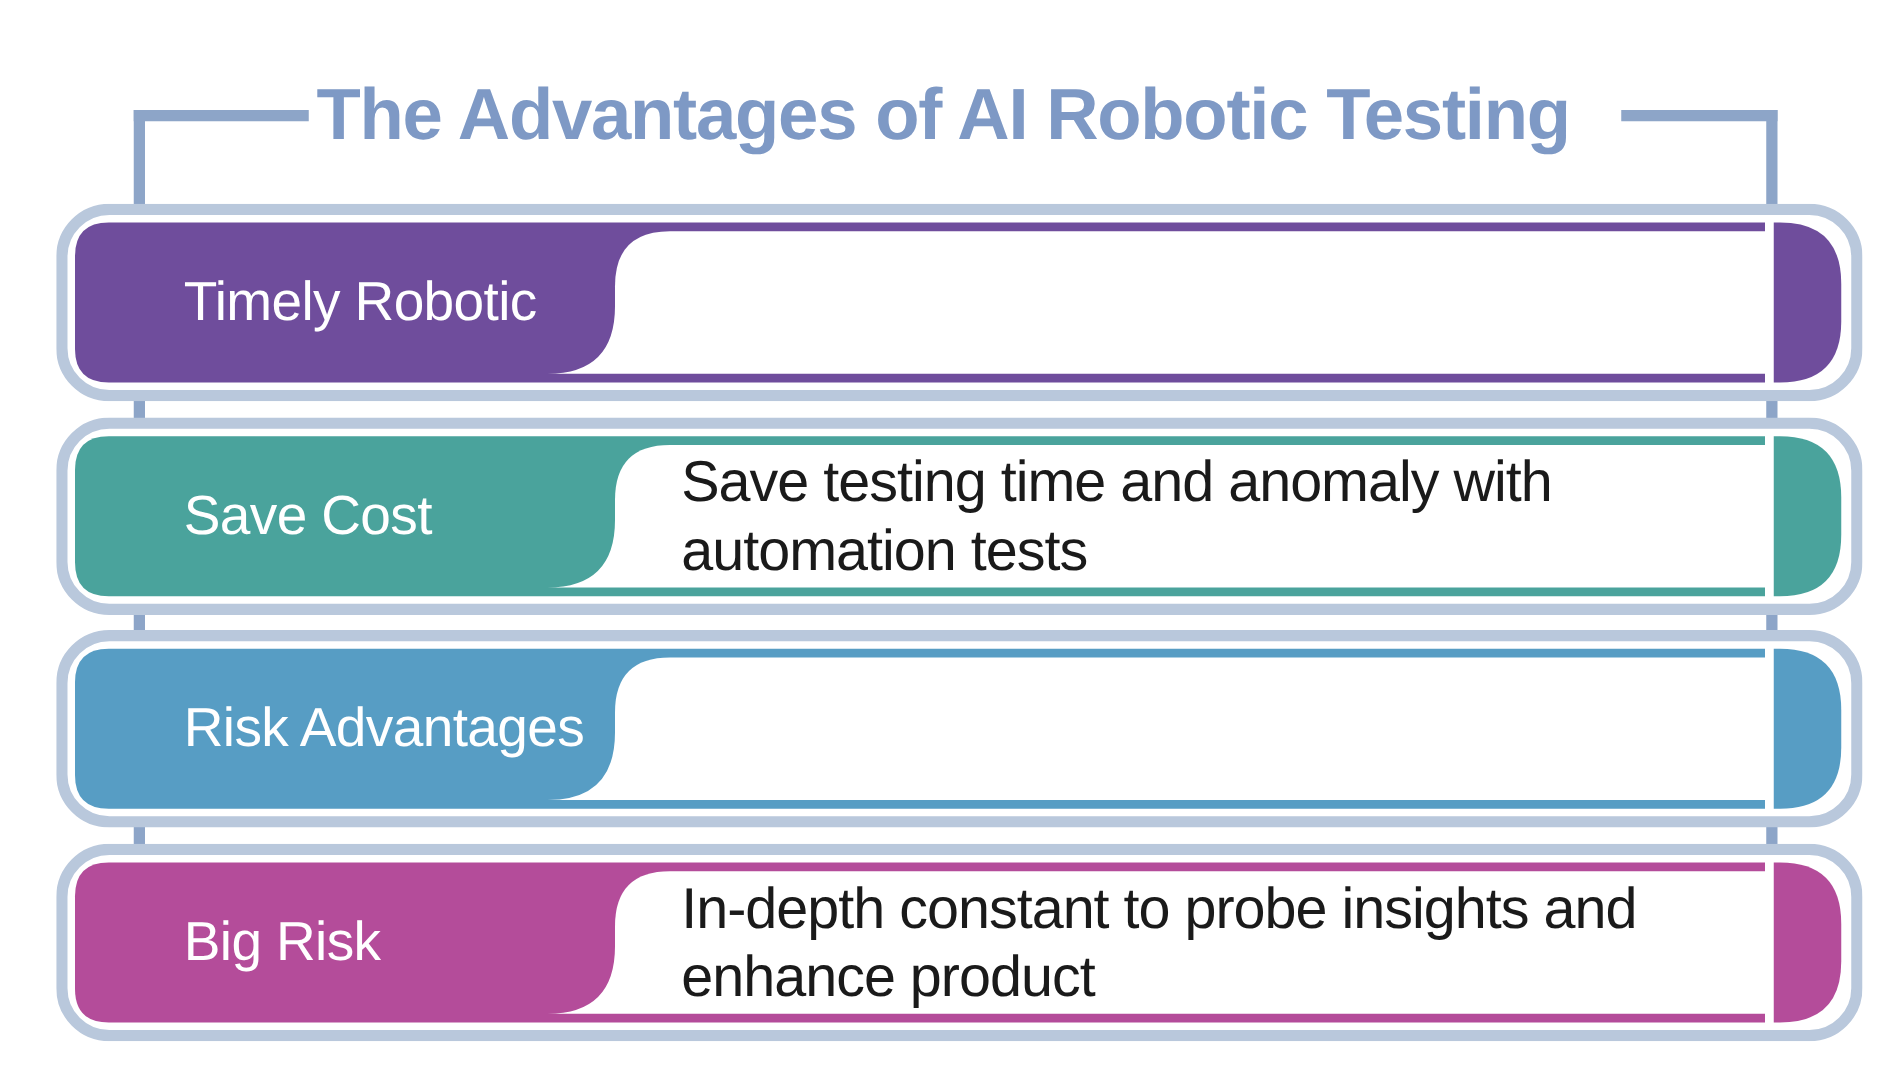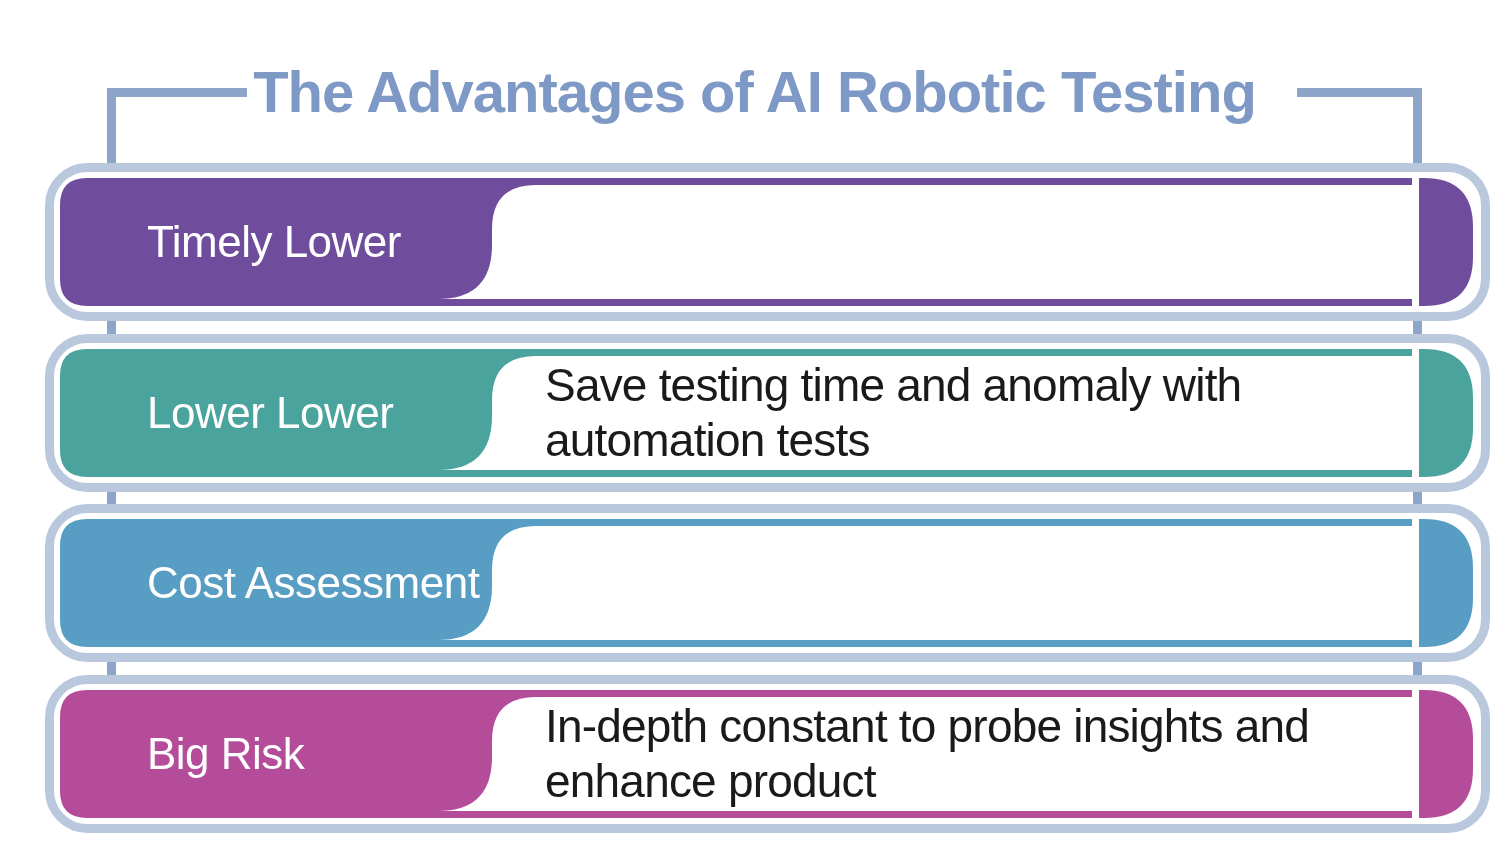--- a/index.html
+++ b/index.html
@@ -86,44 +86,44 @@
   <div class="title">The Advantages of AI Robotic Testing</div>
 
   <div class="row r0">
     <svg viewBox="0 0 1445 158">
       <rect x="4.5" y="4.5" width="1436" height="149" rx="38" ry="38" fill="#ffffff" stroke-width="9" stroke="#b9c8dc"></rect>
       <path d="M 42 15 L 1367 15 L 1367 143 L 42 143 Q 15 143 15 116 L 15 42 Q 15 15 42 15 Z" fill="#6f4d9c"></path>
       <path d="M 491 22 L 1367 22 L 1367 136 L 447 136 L 447 66 Q 447 22 491 22 Z" fill="#ffffff"></path>
       <path d="M 447 82 L 447 136 L 393 136 Q 447 136 447 82 Z" fill="#ffffff"></path>
       <path d="M 1374 15 L 1379 15 Q 1428 15 1428 64 L 1428 94 Q 1428 143 1379 143 L 1374 143 Z" fill="#6f4d9c"></path>
     </svg>
-    <div class="row-label">Timely Lower</div>
+    <div class="row-label">Timely Robotic</div>
   </div>
 
   <div class="row r1">
     <svg viewBox="0 0 1445 158">
       <rect x="4.5" y="4.5" width="1436" height="149" rx="38" ry="38" fill="#ffffff" stroke-width="9" stroke="#b9c8dc"></rect>
       <path d="M 42 15 L 1367 15 L 1367 143 L 42 143 Q 15 143 15 116 L 15 42 Q 15 15 42 15 Z" fill="#4aa39c"></path>
       <path d="M 491 22 L 1367 22 L 1367 136 L 447 136 L 447 66 Q 447 22 491 22 Z" fill="#ffffff"></path>
       <path d="M 447 82 L 447 136 L 393 136 Q 447 136 447 82 Z" fill="#ffffff"></path>
       <path d="M 1374 15 L 1379 15 Q 1428 15 1428 64 L 1428 94 Q 1428 143 1379 143 L 1374 143 Z" fill="#4aa39c"></path>
     </svg>
-    <div class="row-label">Lower Lower</div>
+    <div class="row-label">Save Cost</div>
     <div class="row-desc">Save testing time and anomaly with automation tests</div>
   </div>
 
   <div class="row r2">
     <svg viewBox="0 0 1445 158">
       <rect x="4.5" y="4.5" width="1436" height="149" rx="38" ry="38" fill="#ffffff" stroke-width="9" stroke="#b9c8dc"></rect>
       <path d="M 42 15 L 1367 15 L 1367 143 L 42 143 Q 15 143 15 116 L 15 42 Q 15 15 42 15 Z" fill="#579dc4"></path>
       <path d="M 491 22 L 1367 22 L 1367 136 L 447 136 L 447 66 Q 447 22 491 22 Z" fill="#ffffff"></path>
       <path d="M 447 82 L 447 136 L 393 136 Q 447 136 447 82 Z" fill="#ffffff"></path>
       <path d="M 1374 15 L 1379 15 Q 1428 15 1428 64 L 1428 94 Q 1428 143 1379 143 L 1374 143 Z" fill="#579dc4"></path>
     </svg>
-    <div class="row-label">Cost Assessment</div>
+    <div class="row-label">Risk Advantages</div>
   </div>
 
   <div class="row r3">
     <svg viewBox="0 0 1445 158">
       <rect x="4.5" y="4.5" width="1436" height="149" rx="38" ry="38" fill="#ffffff" stroke-width="9" stroke="#b9c8dc"></rect>
       <path d="M 42 15 L 1367 15 L 1367 143 L 42 143 Q 15 143 15 116 L 15 42 Q 15 15 42 15 Z" fill="#b44c9a"></path>
       <path d="M 491 22 L 1367 22 L 1367 136 L 447 136 L 447 66 Q 447 22 491 22 Z" fill="#ffffff"></path>
       <path d="M 447 82 L 447 136 L 393 136 Q 447 136 447 82 Z" fill="#ffffff"></path>
       <path d="M 1374 15 L 1379 15 Q 1428 15 1428 64 L 1428 94 Q 1428 143 1379 143 L 1374 143 Z" fill="#b44c9a"></path>
     </svg>

